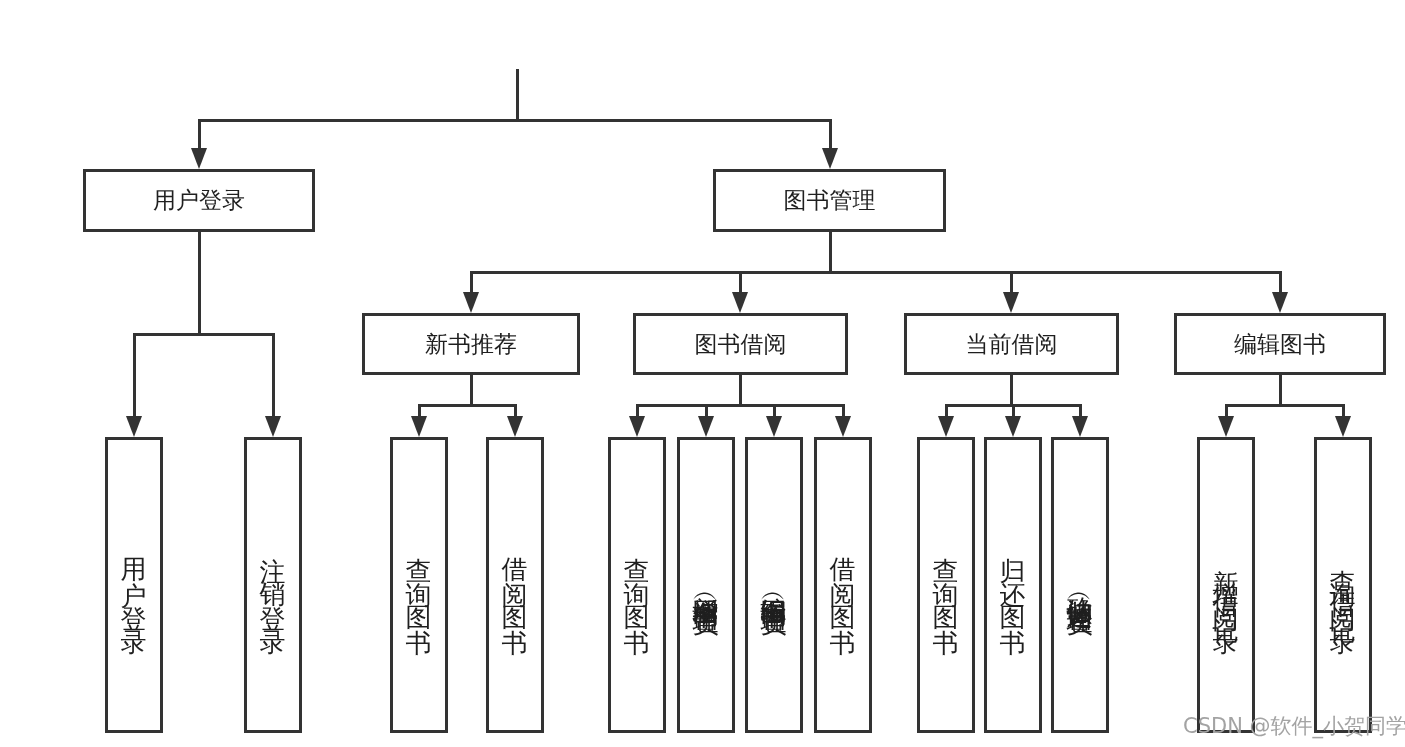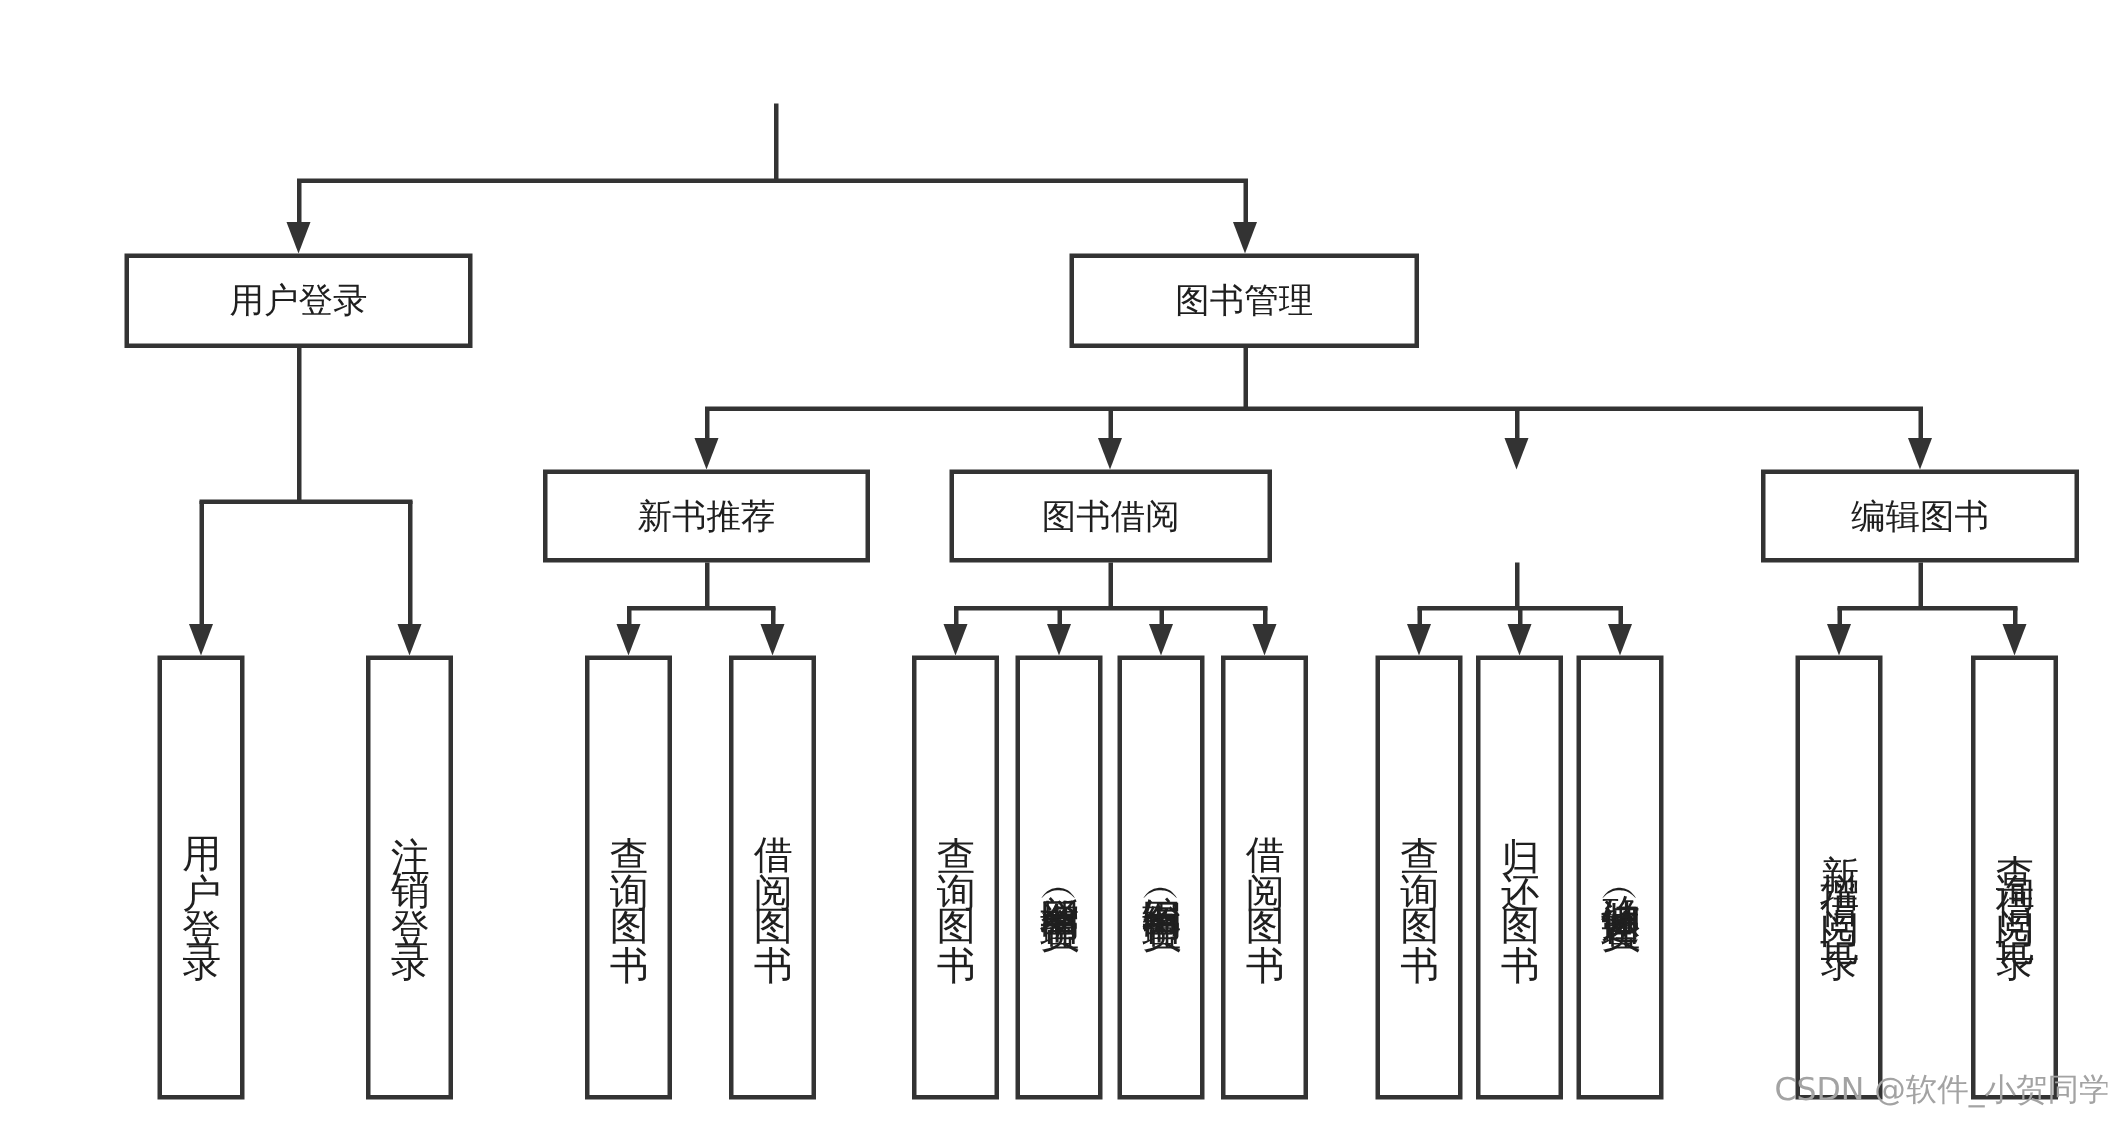--- a/index.html
+++ b/index.html
@@ -51,20 +51,21 @@
   <div class="ar" style="left:463px;top:292px"></div>
   <div class="vl" style="left:739px;top:272px;height:20px"></div>
   <div class="ar" style="left:732px;top:292px"></div>
   <div class="vl" style="left:1010px;top:272px;height:20px"></div>
   <div class="ar" style="left:1003px;top:292px"></div>
   <div class="vl" style="left:1279px;top:272px;height:20px"></div>
   <div class="ar" style="left:1272px;top:292px"></div>
 
   <div class="node" style="left:362px;top:313px;width:218px;height:62px">新书推荐</div>
   <div class="node" style="left:633px;top:313px;width:215px;height:62px">图书借阅</div>
+  <div class="node" style="left:904px;top:313px;width:215px;height:62px">当前借阅</div>
   <div class="node" style="left:1174px;top:313px;width:212px;height:62px">编辑图书</div>
 
   <div class="vl" style="left:470px;top:375px;height:30px"></div>
   <div class="hl" style="left:418px;top:404px;width:99px"></div>
   <div class="vl" style="left:418px;top:405px;height:11px"></div>
   <div class="ar" style="left:411px;top:416px"></div>
   <div class="vl" style="left:514px;top:405px;height:11px"></div>
   <div class="ar" style="left:507px;top:416px"></div>
 
   <div class="vl" style="left:739px;top:375px;height:30px"></div>

